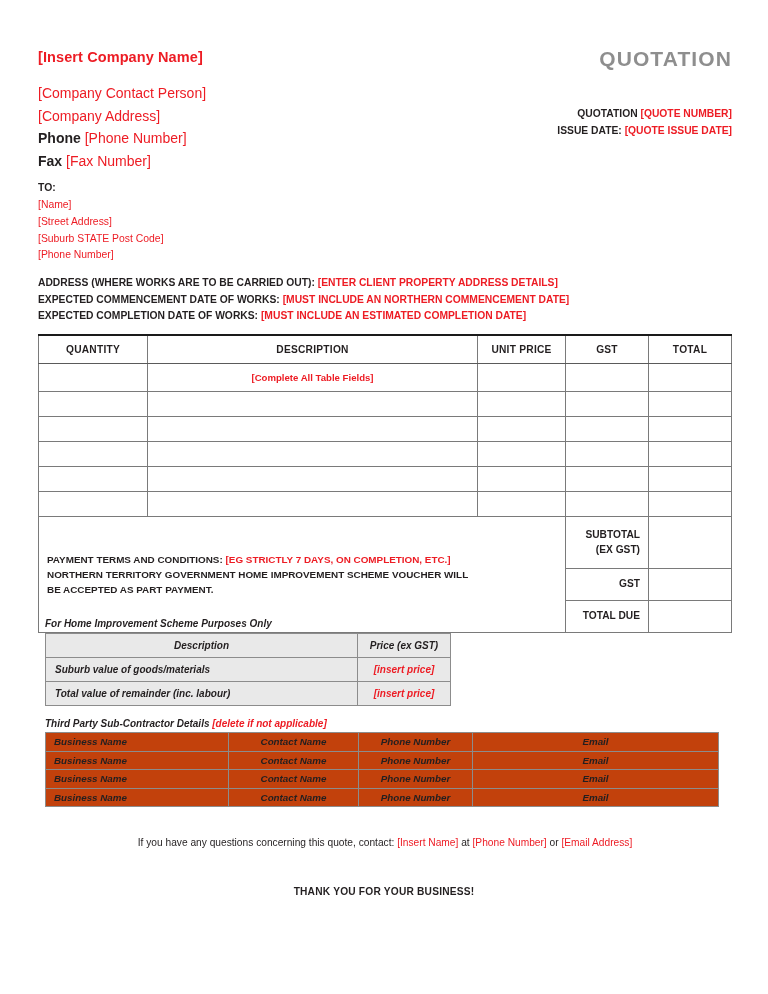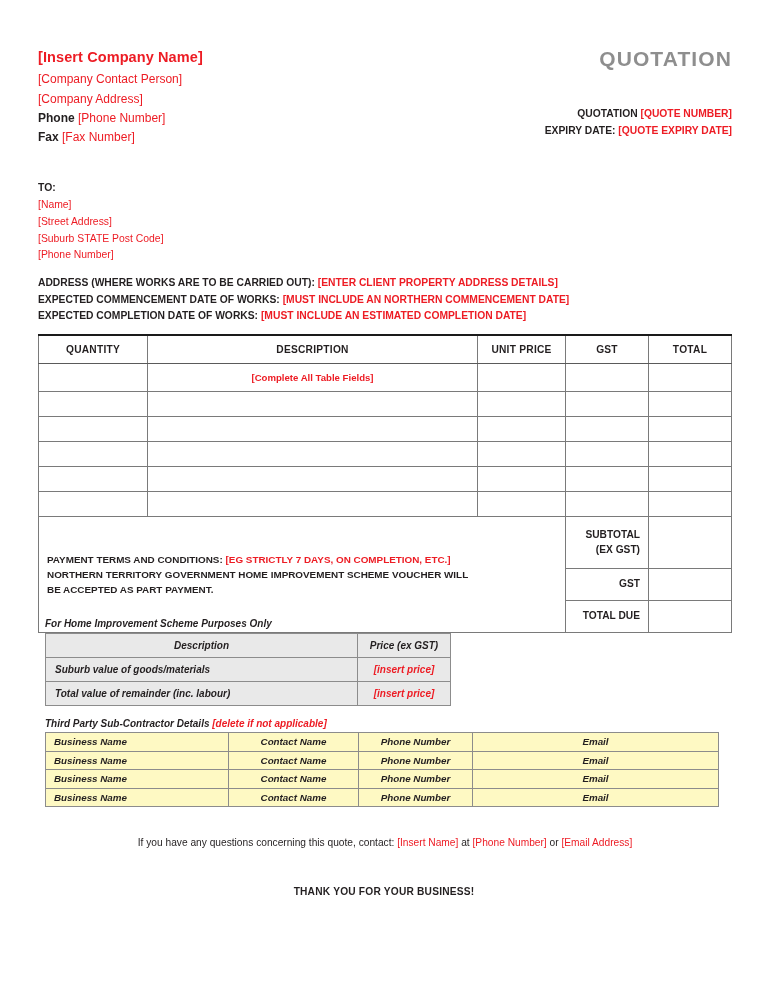--- a/index.html
+++ b/index.html
@@ -44,22 +44,22 @@
     margin: 0 0 3px 0;
     letter-spacing: .1px;
   }
   .abn-line {
     font-size: 10.5px;
     font-weight: bold;
     line-height: 1.3;
     margin: 0;
   }
   .contact-block {
-    margin-top: 4px;
-    font-size: 12px;
+    margin-top: 16px;
+    font-size: 14px;
     line-height: 1.62;
   }
   .contact-block div { white-space: nowrap; }
   .quote-title {
     font-size: 21px;
     font-weight: bold;
     color: #8e8e8e;
     letter-spacing: 1.1px;
     text-align: right;
     margin: 0;
@@ -191,21 +191,21 @@
     font-style: italic;
     white-space: nowrap;
   }
   .sub-table {
     position: absolute;
     left: 45px;
     top: 732px;
     width: 673px;
     border-collapse: collapse;
     table-layout: fixed;
-    background: #fef9c3;
+    background: #c2410c;
   }
   .sub-table td {
     border: 1px solid #8c8c8c;
     height: 18.5px;
     font-size: 9.8px;
     font-style: italic;
     font-weight: bold;
     padding: 0 8px;
   }
   .sub-table td.c { text-align: center; }
@@ -256,22 +256,22 @@
     </div>
 
     <div>
       <div class="quote-title">QUOTATION</div>
       <div class="quote-meta">
         <div>
           <span class="blk">QUOTATION</span>
           <span class="red">[QUOTE NUMBER]</span>
         </div>
         <div>
-          <span class="blk">EXPIRY DATE:</span>
-          <span class="red">[QUOTE EXPIRY DATE]</span>
+          <span class="blk">ISSUE DATE:</span>
+          <span class="red">[QUOTE ISSUE DATE]</span>
         </div>
       </div>
     </div>
   </div>
 
   <div class="to-block">
     <div class="to-label ln">TO:</div>
     <div class="red ln">[Name]</div>
     <div class="red ln">[Street Address]</div>
     <div class="red ln">[Suburb STATE Post Code]</div>

